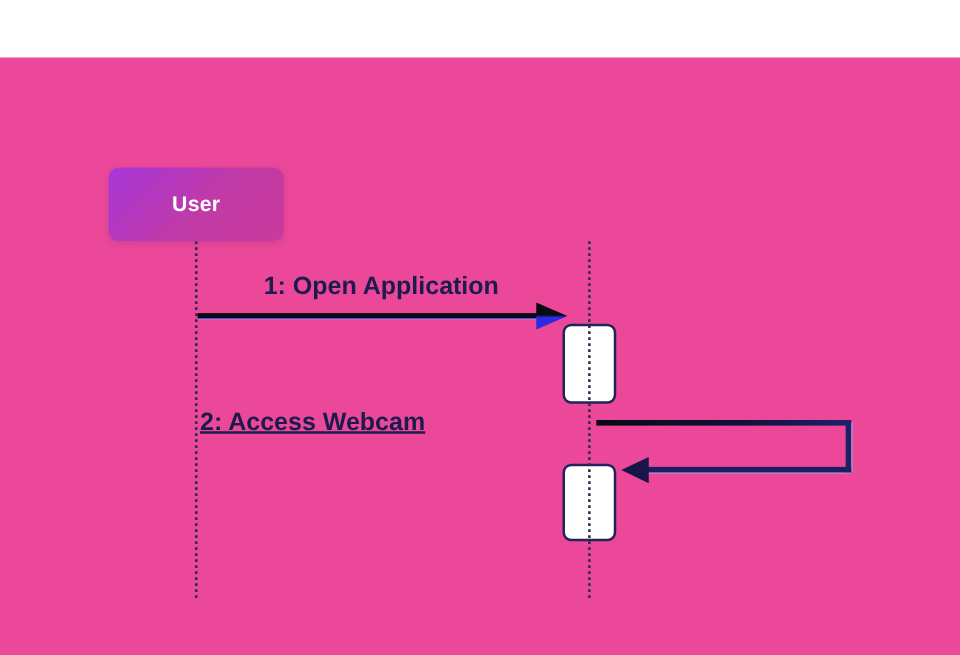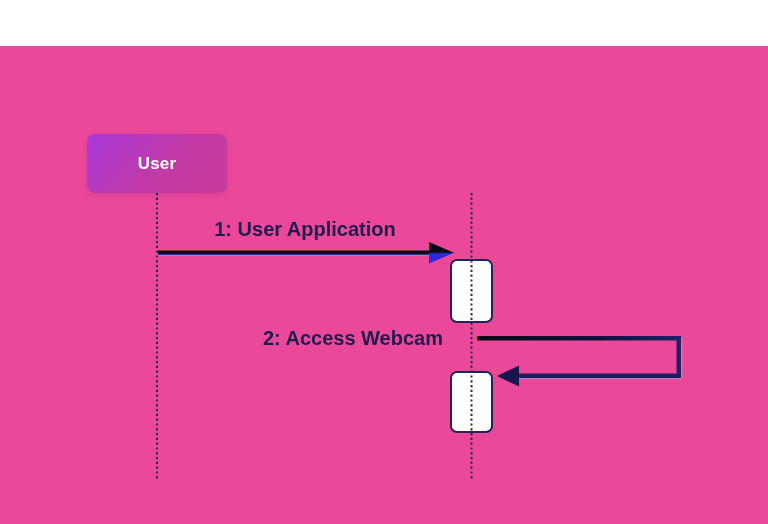--- a/index.html
+++ b/index.html
@@ -52,21 +52,21 @@
   .msg1-label {
     left: 160px;
     top: 170px;
     width: 290px;
     text-align: center;
   }
   .msg2-label {
     left: 160px;
     top: 279px;
     width: 283px;
-    text-align: right;
+    text-decoration: underline;
   }
 </style>
 </head>
 <body>
 
 <div class="canvas">
 
   <svg class="layer" viewBox="0 0 768 524" xmlns="http://www.w3.org/2000/svg">
     <defs>
       <linearGradient id="msg1LineGrad" x1="0" y1="0" x2="0" y2="1">
@@ -105,17 +105,17 @@
       <rect x="681" y="292" width="1.2" height="40" fill="#9A9AD0" opacity="0.85"></rect>
       <rect x="517" y="327.5" width="164" height="4.5" fill="#1D1D62"></rect>
       <rect x="517" y="332" width="164" height="1.2" fill="#9A9AD0" opacity="0.7"></rect>
       <polygon points="497,330 519,319.5 519,340.5" fill="#16164A"></polygon>
     </g>
   </svg>
 
   <div class="actor actor-user">User</div>
 
 
-  <div class="msg-label msg1-label">1: User Application</div>
+  <div class="msg-label msg1-label">1: Open Application</div>
 
   <div class="msg-label msg2-label">2: Access Webcam</div>
 
 </div>
 
 </body></html>

